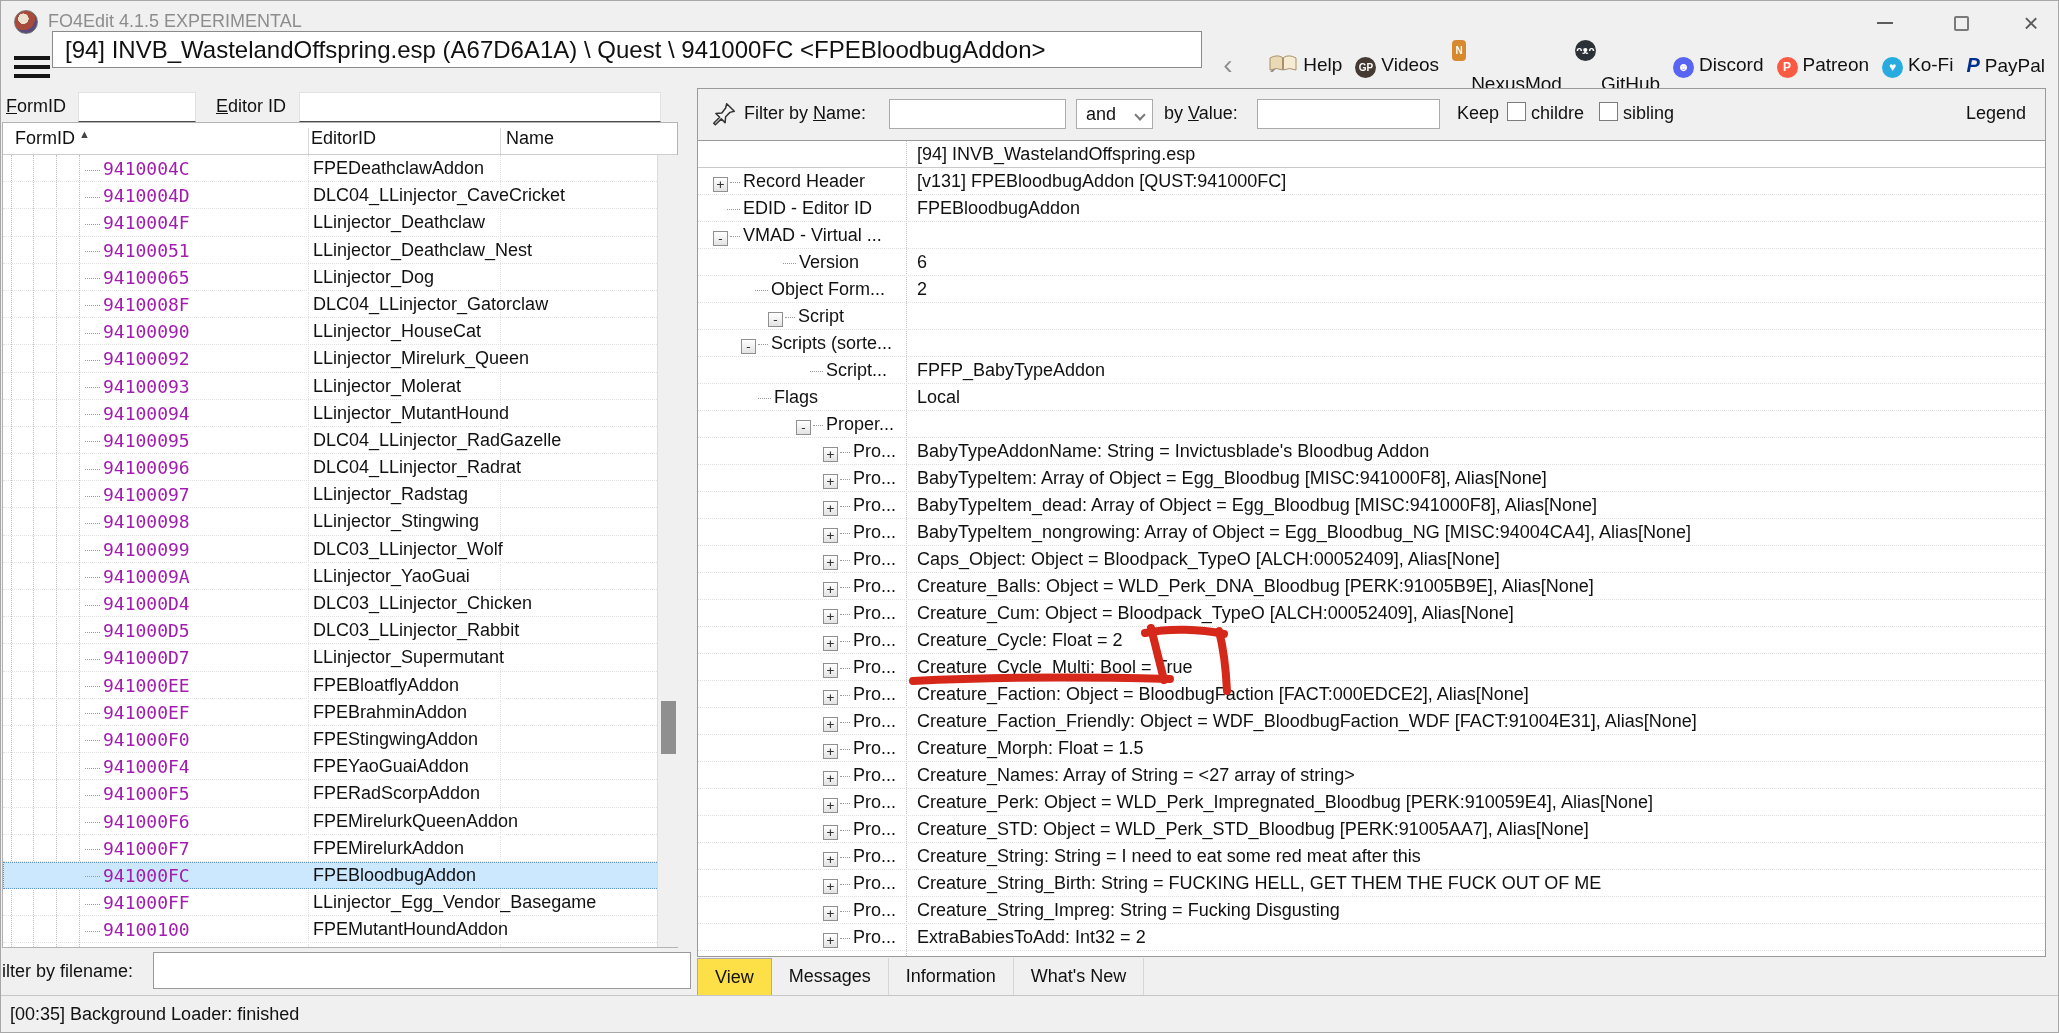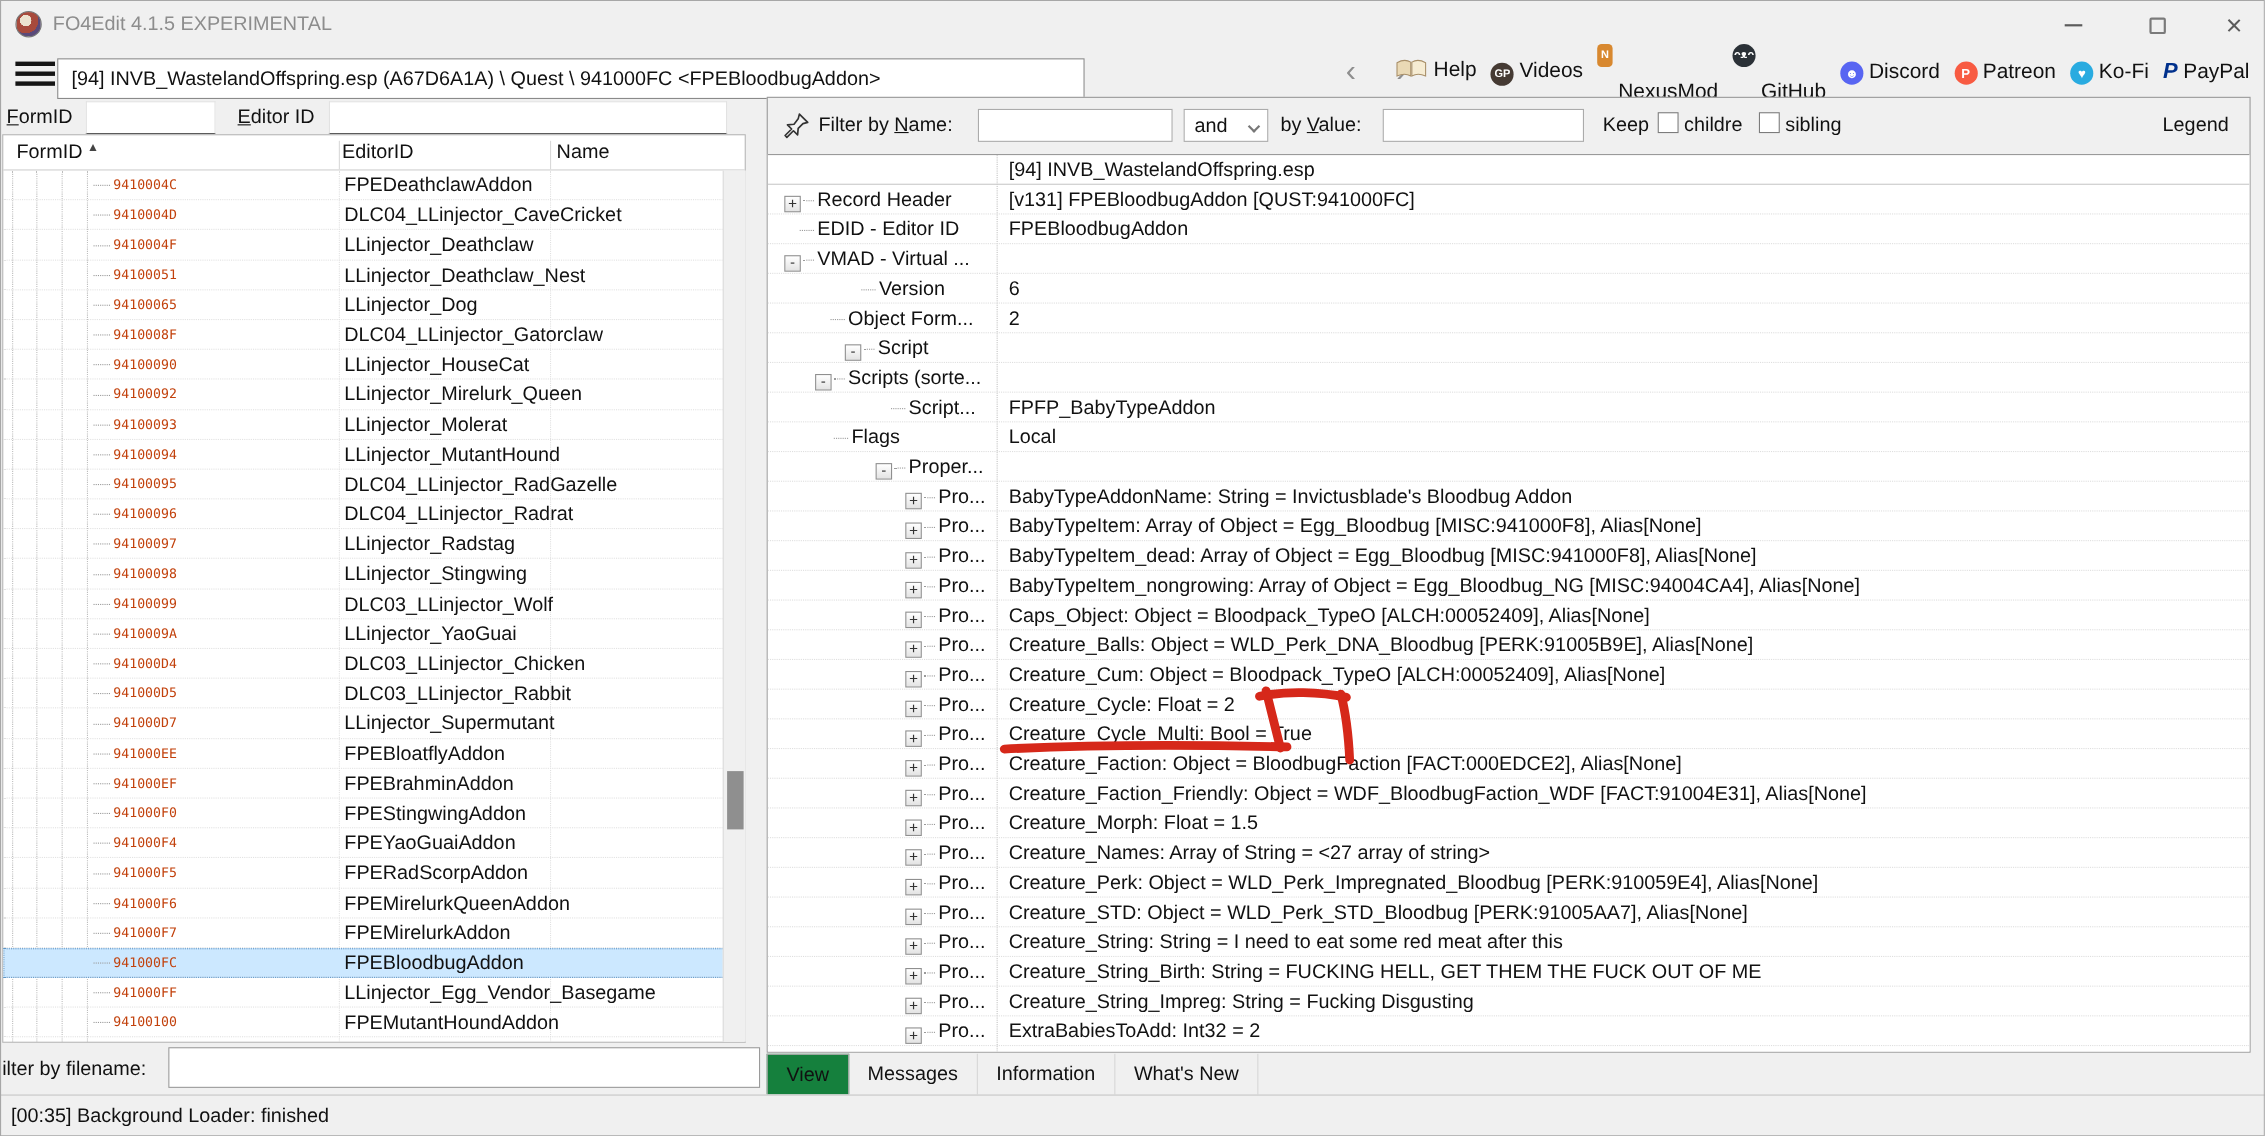--- a/index.html
+++ b/index.html
@@ -19,21 +19,21 @@
     border:1px solid #777; }
   #window-title { position:absolute; left:48px; top:11px; font-size:18px; color:#8d8d8d; }
   .win-btn { position:absolute; top:8px; width:46px; height:30px; display:flex; align-items:center; justify-content:center; color:#5c5c5c; }
   #btn-min { left:1862px; } #btn-max { left:1938px; } #btn-close { left:2008px; font-size:26px; line-height:1; }
   #btn-min i { display:block; width:16px; height:0; border-top:2px solid #5c5c5c; }
   #btn-max i { display:block; width:15px; height:15px; border:2px solid #7a7a7a; border-radius:2px; }
 
   
   #hamburger { position:absolute; left:14px; top:52px; width:36px; height:30px; display:flex; flex-direction:column; justify-content:space-between; padding:4px 0; }
   #hamburger i { display:block; height:0; border-top:4px solid #151515; width:36px; }
-  #breadcrumb-box { position:absolute; left:52px; top:53px; width:934px; height:37px; background:#fff; border:1px solid #8a8a8a; font-size:18px; line-height:35px; padding-left:12px; white-space:nowrap; overflow:hidden; }
+  #breadcrumb-box { position:absolute; left:52px; top:31px; width:1150px; height:37px; background:#fff; border:1px solid #8a8a8a; font-size:24px; line-height:35px; padding-left:12px; white-space:nowrap; overflow:hidden; }
   .navchev { position:absolute; top:50px; width:36px; height:32px; font-size:28px; color:#8f8f8f; text-align:center; line-height:30px; }
   #chev-back { left:1210px; } #chev-fwd { left:1256px; }
   #nav-links { position:absolute; right:14px; top:50px; height:32px; display:flex; align-items:center; gap:13px; font-size:19px; }
   .nav-link { display:flex; gap:5px; white-space:nowrap; }
   .nav-link .lbl.b { font-weight:normal; text-decoration:underline;margin-top:36px; }
   .cico { display:inline-flex; align-items:center; justify-content:center; width:21px; height:21px; border-radius:50%; color:#fff; font-size:10px; font-weight:bold; }
   .sq { border-radius:4px; }
   .pp { color:#00308c; font-weight:bold; font-style:italic; font-size:20px; width:auto; background:none !important; }
 
   
@@ -47,21 +47,21 @@
   #left-grid { position:absolute; left:2px; top:122px; width:676px; height:826px; background:#fff; border:1px solid #b4b4b4; }
   #lg-header { position:absolute; left:0; top:0; right:0; height:32px; border-bottom:1px solid #cfcfcf; font-size:18px; }
   #lg-header span { position:absolute; top:5px; }
   #lg-h-formid { left:12px; } #lg-h-sort { left:76px; font-size:11px; color:#444; top:9px; }
   #lg-h-editorid { left:308px; } #lg-h-name { left:503px; }
   .lg-hsep { position:absolute; top:3px; height:26px; border-left:1px solid #d9d9d9; }
   #lg-rows { position:absolute; left:0; top:32px; right:0; bottom:0; overflow:hidden; }
   .vguide { position:absolute; top:0; bottom:0; border-left:1px dotted #bdbdbd; }
   .colsep { position:absolute; top:0; bottom:0; border-left:1px dotted #e0e0e0; }
   .lrow { position:relative; height:27.2px; line-height:27.2px; border-bottom:1px dotted #e2e2e2; white-space:nowrap; }
-  .lrow .fid { position:absolute; left:82px; font-family:"DejaVu Sans Mono", monospace; font-size:12px; color:#c2410c; }
+  .lrow .fid { position:absolute; left:82px; font-family:"DejaVu Sans Mono", monospace; font-size:18px; color:#a21caf; }
   .lrow .conn { display:inline-block; width:15px; height:1px; border-top:1px dotted #9a9a9a; vertical-align:middle; margin-right:3px; }
   .lrow .eid { position:absolute; left:310px; font-size:18px; }
   .lrow.selected { background:#cce8ff; outline:1px dotted #5f96c6; outline-offset:-1px; }
   #lg-scroll { position:absolute; top:32px; bottom:0; left:654px; width:21px; background:#f0f0f0; border-left:1px solid #dcdcdc; }
   #lg-thumb { position:absolute; left:3px; width:15px; top:546px; height:53px; background:#8f8f8f; }
 
   
   #filter-file-label { position:absolute; left:2px; top:961px; font-size:18px; }
   #filter-file-input { position:absolute; left:153px; top:952px; width:538px; height:37px; background:#fff; border:1px solid #9a9a9a; }
 
@@ -90,21 +90,21 @@
   .tcell { position:absolute; left:0; top:0; width:208px; height:100%; overflow:hidden; white-space:nowrap; font-size:18px; }
   .tcell .box { display:inline-block; width:15px; height:15px; line-height:13px; text-align:center; vertical-align:-2px;
     font-family:"DejaVu Sans Mono", monospace; font-size:13px; color:#333;
     background:linear-gradient(#ffffff,#e3e3e3); border:1px solid #8f8f8f; }
   .tcell .conn { display:inline-block; width:10px; height:1px; border-top:1px dotted #9a9a9a; vertical-align:middle; margin:0 3px 0 2px; }
   .vcell { position:absolute; left:209px; right:0; top:0; height:100%; padding-left:10px; font-size:18px; overflow:hidden; }
 
   
   #tabs { position:absolute; left:697px; top:958px; height:37px; display:flex; font-size:18px; }
   .tab { padding:0 17px; display:flex; align-items:center; border-right:1px solid #d6d6d6; color:#111; }
-  .tab.active { background:#15803d; border:1px solid #ababab; border-bottom:none; }
+  .tab.active { background:#fde047; border:1px solid #ababab; border-bottom:none; }
 
   
   #statusbar { position:absolute; left:0; top:995px; width:2059px; height:38px; border-top:1px solid #c6c6c6; background:#f0f0f0; font-size:18px; line-height:36px; padding-left:10px; }
 
   
   #annotation-overlay { position:absolute; left:0; top:0; z-index:50; pointer-events:none; }
 </style>
 </head>
 <body>
 

